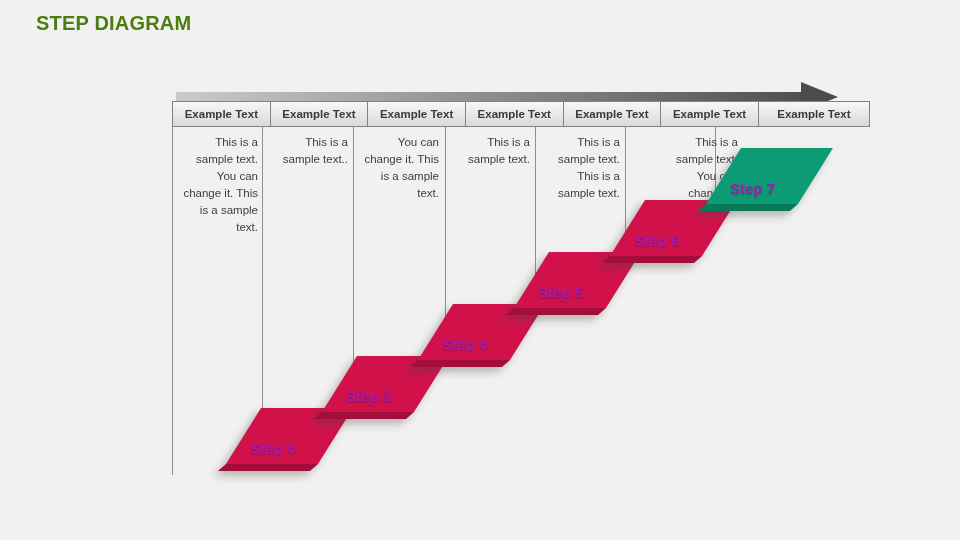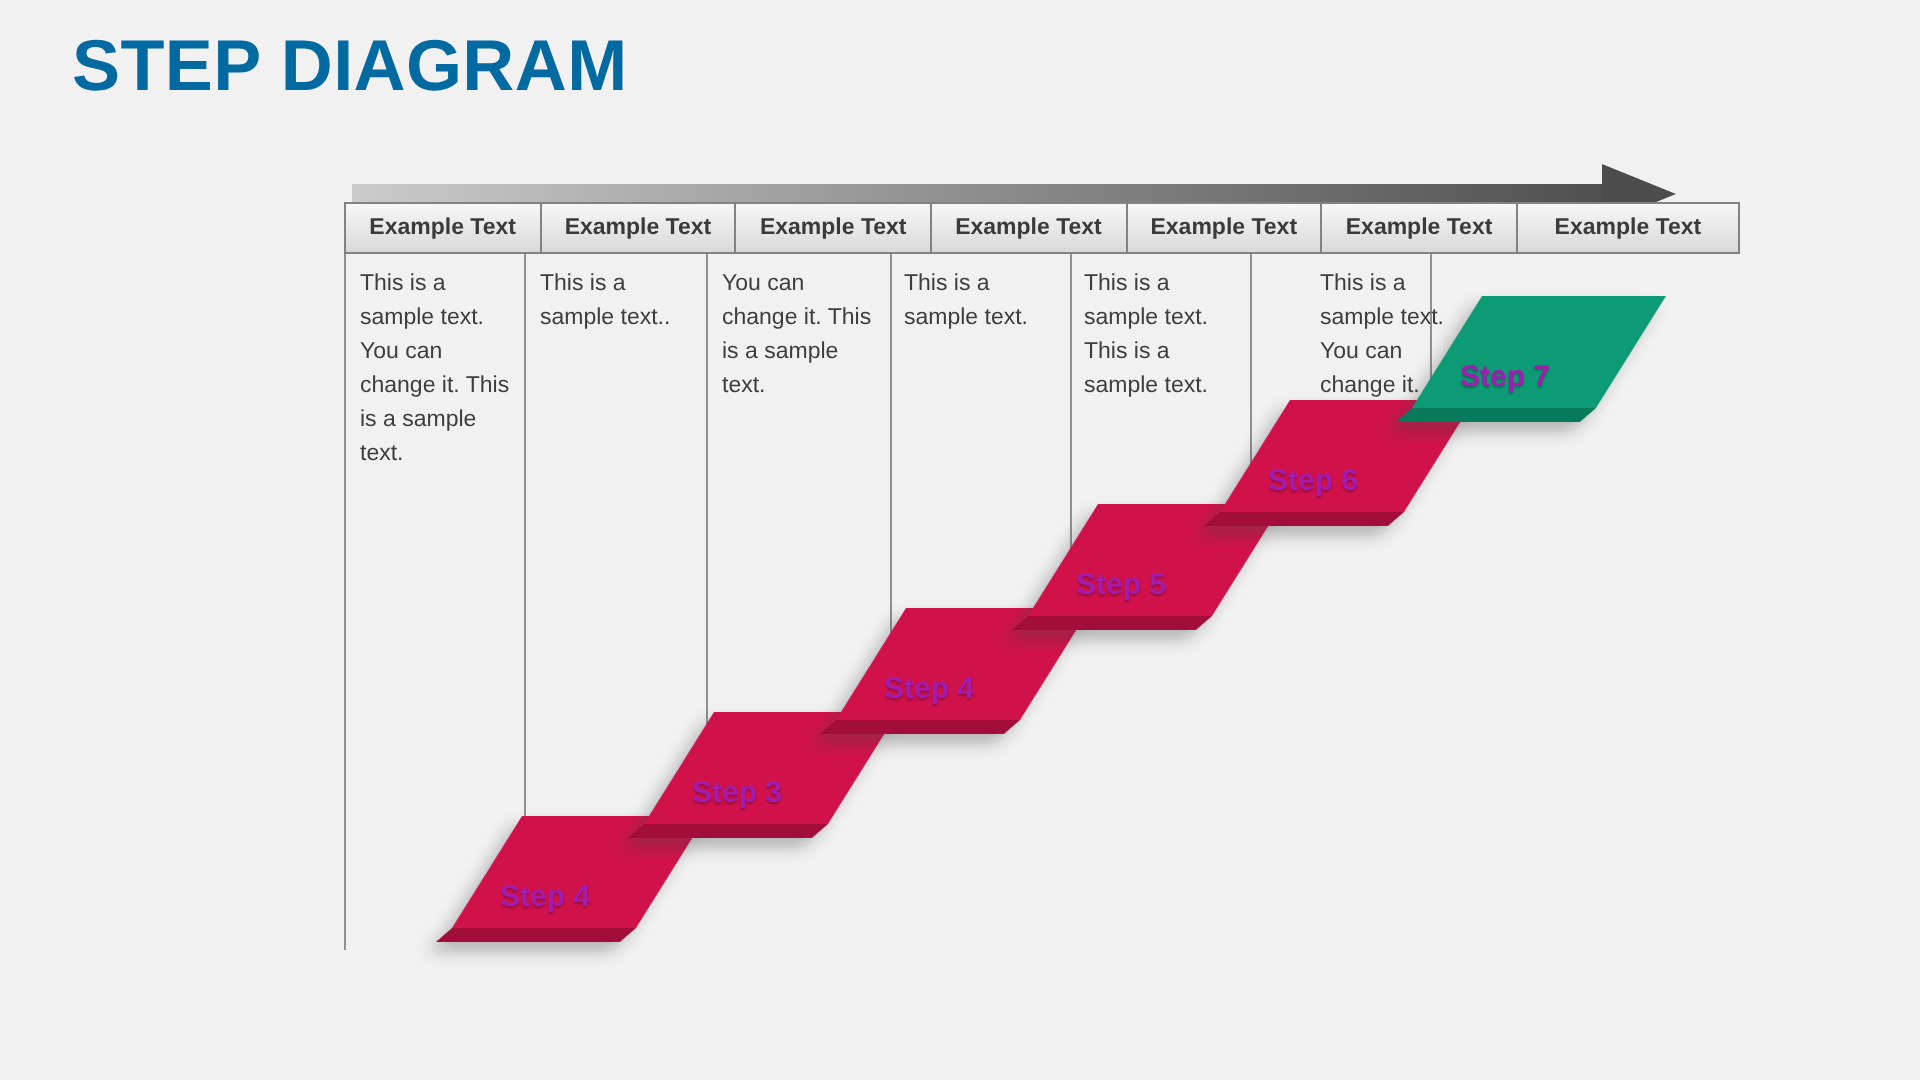--- a/index.html
+++ b/index.html
@@ -1,21 +1,21 @@
 <!DOCTYPE html>
 <html><head>
 <meta charset="utf-8">
 <style>
   html,body{margin:0;padding:0;}
   body{font-family:"Liberation Sans",sans-serif;background:#e9e9e9;}
   .stage{position:relative;width:960px;height:540px;background:#f1f1f2;overflow:hidden;}
 
   
-  .title{position:absolute;left:36px;top:12px;font-size:36px;font-weight:700;
-         color:#0369a1;letter-spacing:.2px;}
+  .title{position:absolute;left:36px;top:12px;font-size:20px;font-weight:700;
+         color:#4d7c0f;letter-spacing:.2px;}
 
   
   .arrow-shaft{position:absolute;left:176px;top:92px;width:628px;height:9px;
                background:linear-gradient(90deg,var(--a1,#cbcbcb),var(--a2,#4f4f4f));z-index:0;}
   .arrow-head{position:absolute;left:801px;top:82px;width:0;height:0;z-index:0;
               border-top:15px solid transparent;border-bottom:15px solid transparent;
               border-left:37px solid var(--a3,#4c4c4c);}
 
   
   .hdr{position:absolute;left:172px;top:101px;width:698px;height:26px;display:flex;z-index:3;}
@@ -31,21 +31,21 @@
   .vl0{left:172px;height:348px;}
   .vl1{left:262px;height:298px;}
   .vl2{left:353px;height:241px;}
   .vl3{left:445px;height:195px;}
   .vl4{left:535px;height:151px;}
   .vl5{left:625px;height:109px;}
   .vl6{left:715px;height:85px;}
 
   
   .cbody{position:absolute;top:134px;width:78px;font-size:11.5px;line-height:17px;
-         color:#3d3d3d;z-index:2;}
+         color:#3d3d3d;z-index:2;text-align:right;}
   .cb0{left:180px;}.cb1{left:270px;}.cb2{left:361px;}.cb3{left:452px;}
   .cb4{left:542px;}.cb5{left:640px;margin-left:20px;}.cb6{left:722px;}
 
   
   .step{position:absolute;width:127px;height:63px;
         filter:drop-shadow(-5px 5px 4px rgba(70,70,70,.35));}
   .st0{left:130px;top:460px;z-index:4;}
   .st1{left:226px;top:408px;z-index:5;}
   .st2{left:322px;top:356px;z-index:6;}
   .st3{left:418px;top:304px;z-index:7;}

